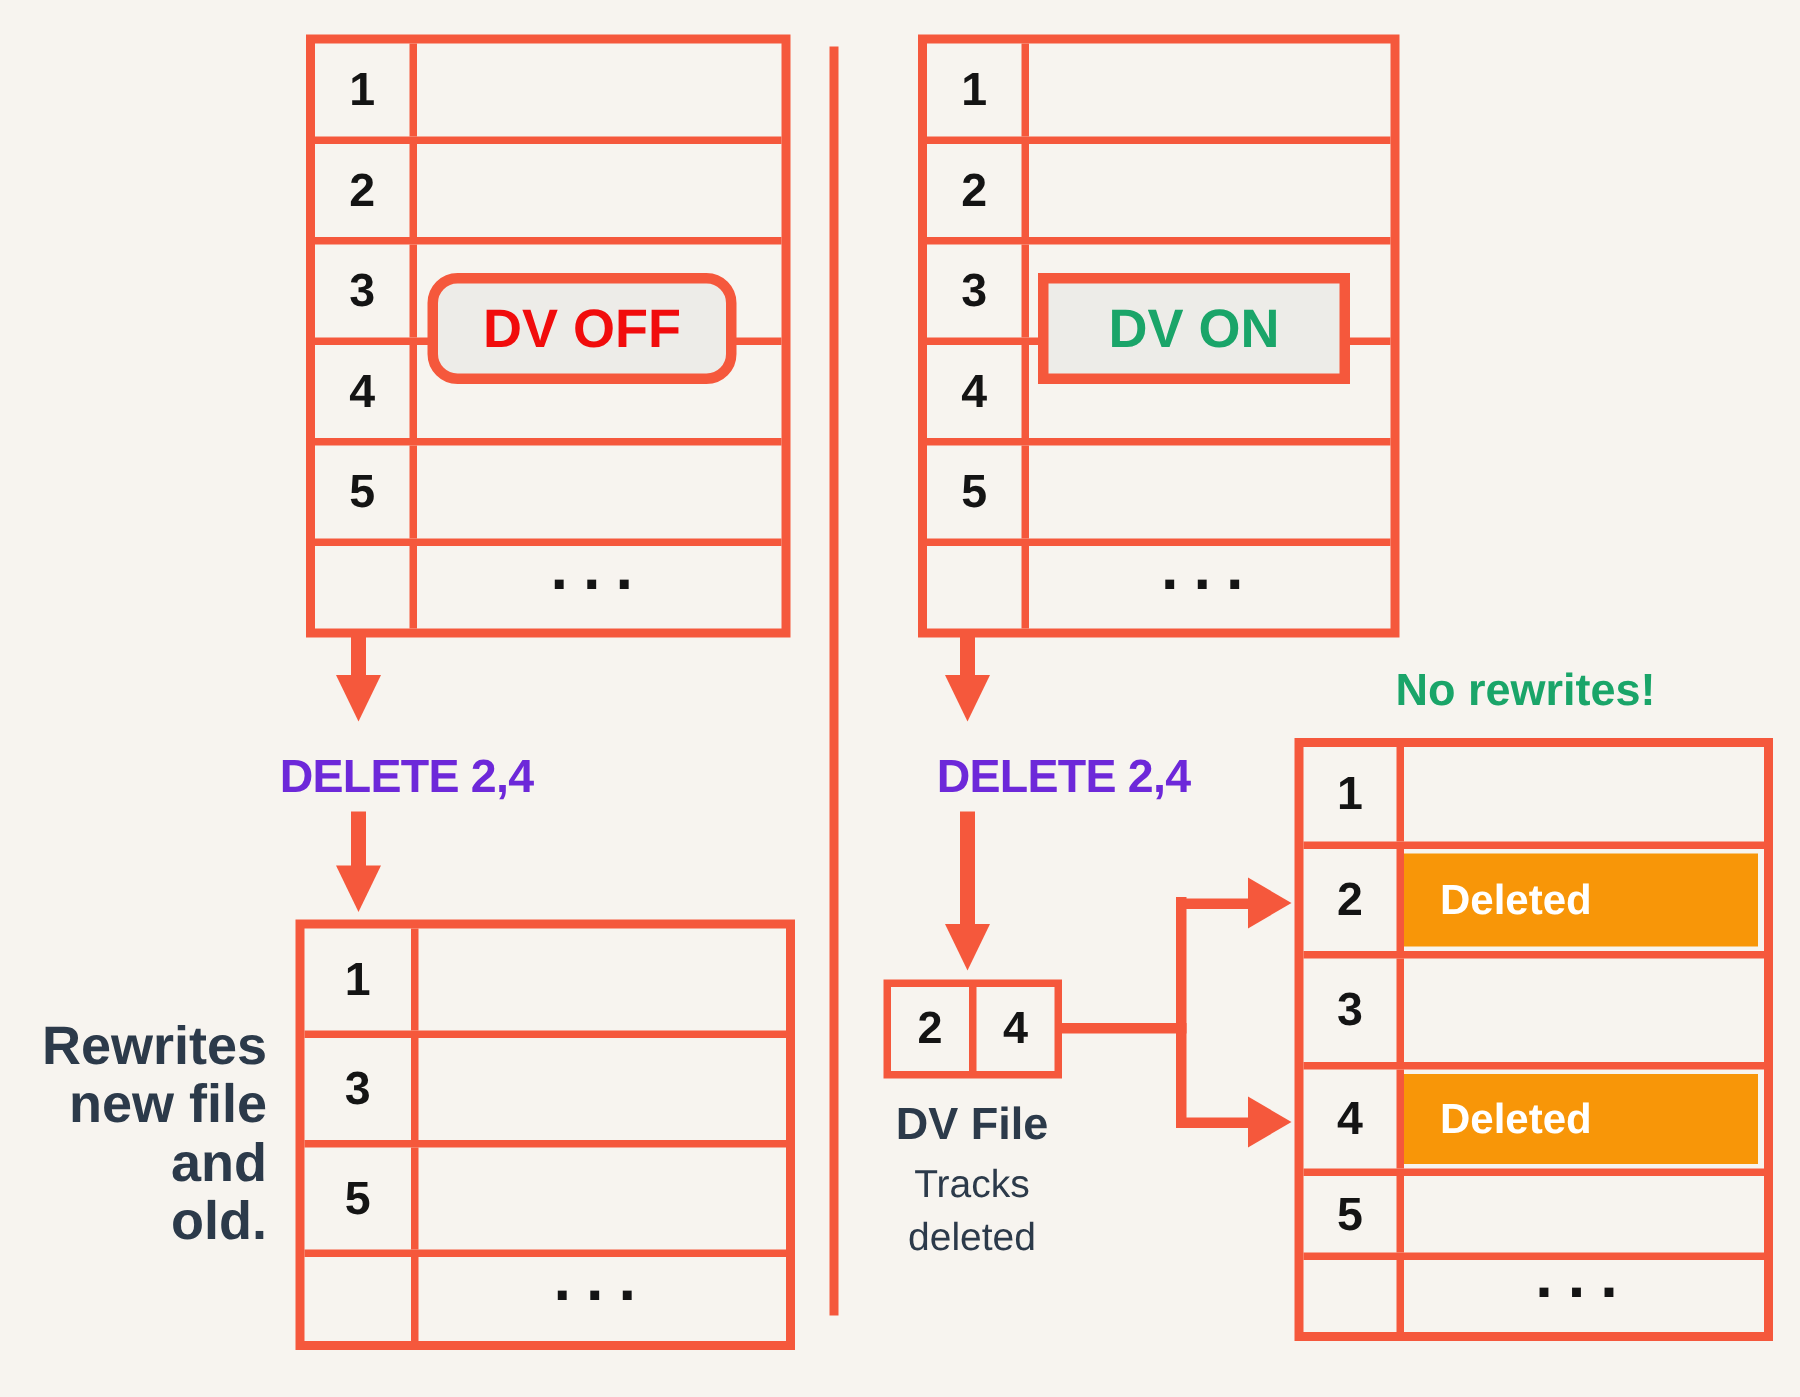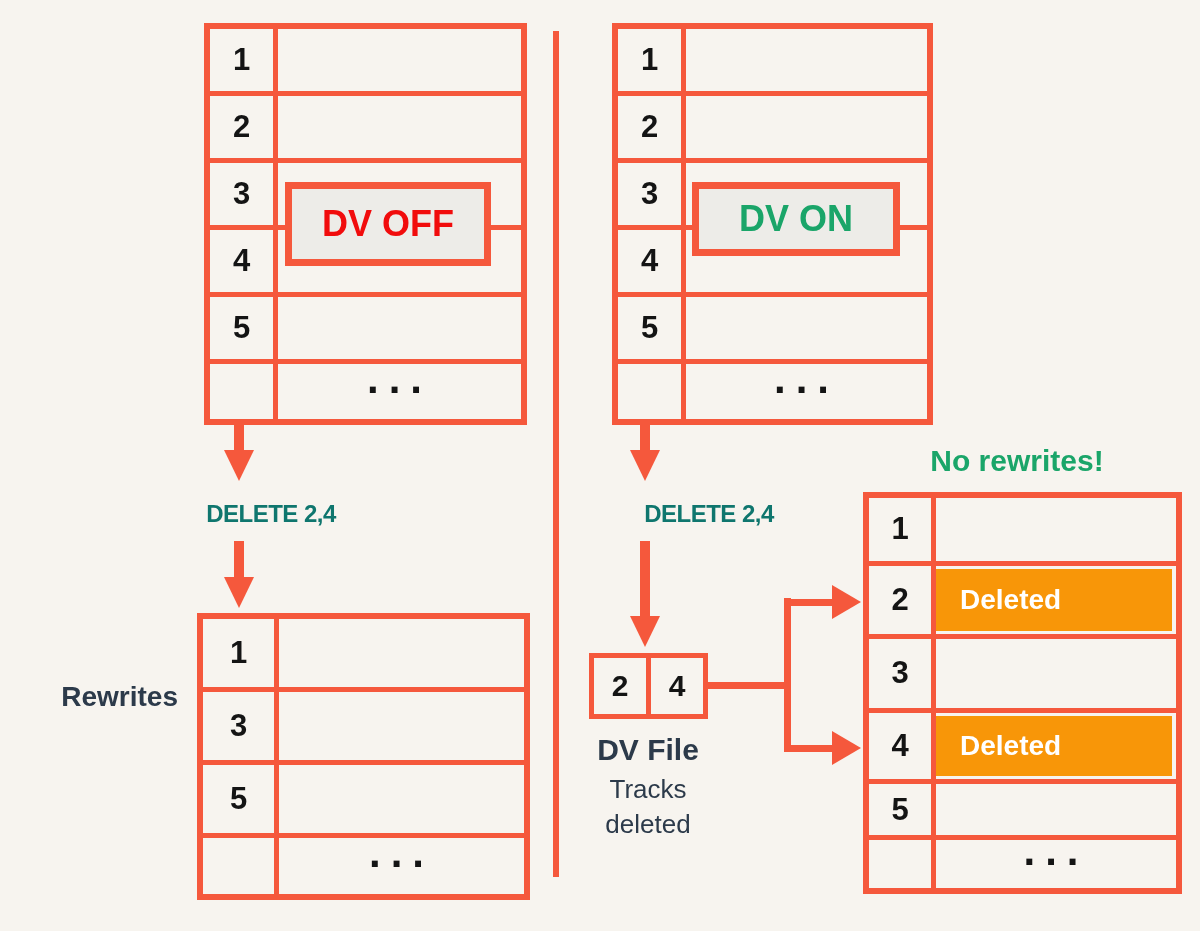--- a/index.html
+++ b/index.html
@@ -44,26 +44,26 @@
   .vhead  { position: absolute; width: 0; height: 0;
             border-left: 15px solid transparent; border-right: 15px solid transparent;
             border-top: 31px solid #F5583C; }
   .hshaft { position: absolute; height: 7px; background: #F5583C; }
   .hhead  { position: absolute; width: 0; height: 0;
             border-top: 17px solid transparent; border-bottom: 17px solid transparent;
             border-left: 29px solid #F5583C; }
   .hline  { position: absolute; background: #F5583C; }
   .delete-label {
     position: absolute; width: 210px; text-align: center;
-    font-weight: bold; font-size: 24px; letter-spacing: -0.5px;
-    color: #0f766e;
+    font-weight: bold; font-size: 31px; letter-spacing: -0.5px;
+    color: #6d28d9;
   }
   .note {
     position: absolute; left: 8px; top: 677px; width: 170px;
-    text-align: right; font-weight: bold; font-size: 28px;
+    text-align: right; font-weight: bold; font-size: 36px;
     line-height: 39px; color: #2C3A4A;
   }
   .note .warn { color: #F10C0C; }
   .dv-box {
     position: absolute; border: 5px solid #F5583C;
     background: #F7F4EF; display: flex;
   }
   .dv-cell {
     flex: 1; display: flex; align-items: center; justify-content: center;
     font-weight: bold; font-size: 30px; color: #141414;
@@ -115,21 +115,21 @@
     <div class="cell"></div>
   </div>
   <div class="trow">
     <div class="num" style="width:68px;"></div>
     <div class="cell">
       <span class="dots">...</span>
     </div>
   </div>
 </div>
 
-<div class="badge off" style="left:285px; top:182px; width:206px; height:84px;">DV OFF</div>
+<div class="badge off" style="left:285px; top:182px; width:206px; height:74px;border-radius:20px;">DV OFF</div>
 
 <div class="vshaft" style="left:234px; top:424px; height:27px;"></div>
 <div class="vhead" style="left:224px; top:450px;"></div>
 
 <div class="delete-label" style="left:166px; top:500px;">DELETE 2,4</div>
 
 <div class="vshaft" style="left:234px; top:541px; height:38px;"></div>
 <div class="vhead" style="left:224px; top:577px;"></div>
 
 <div class="tbl" style="left:197px; top:613px; width:333px; height:287px;">
@@ -148,20 +148,22 @@
   <div class="trow">
     <div class="num" style="width:76px;"></div>
     <div class="cell">
       <span class="dots">...</span>
     </div>
   </div>
 </div>
 
 <div class="note">
   <div>Rewrites</div>
+  <div>new file and</div>
+  <div>old.</div>
 </div>
 
 <div class="tbl" style="left:612px; top:23px; width:321px; height:402px;">
   <div class="trow" style="height:67px;">
     <div class="num" style="width:68px;">1</div>
     <div class="cell"></div>
   </div>
   <div class="trow" style="height:67px;">
     <div class="num" style="width:68px;">2</div>
     <div class="cell"></div>

